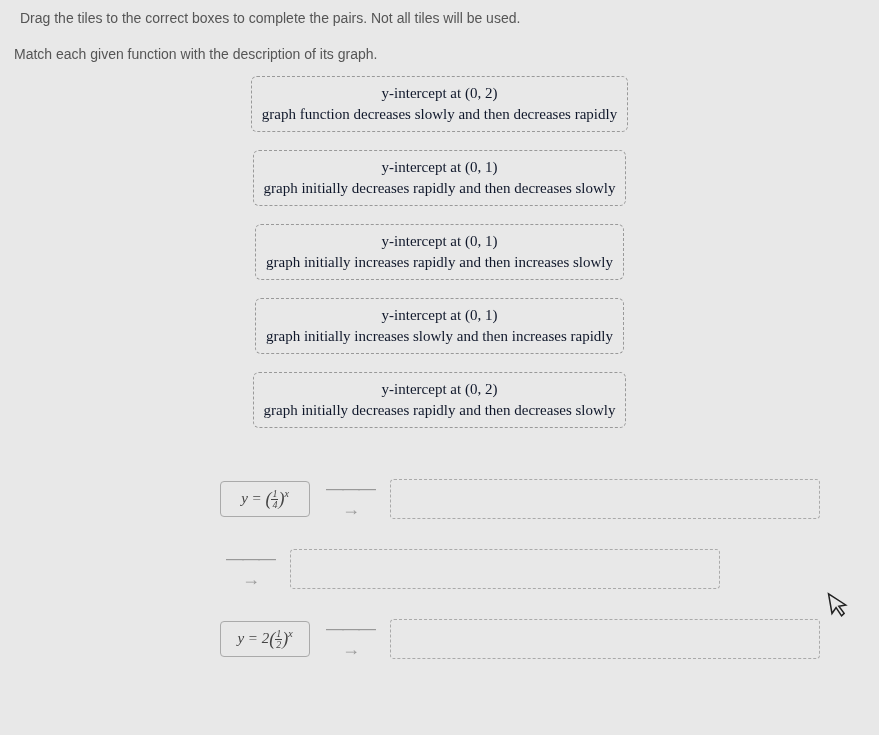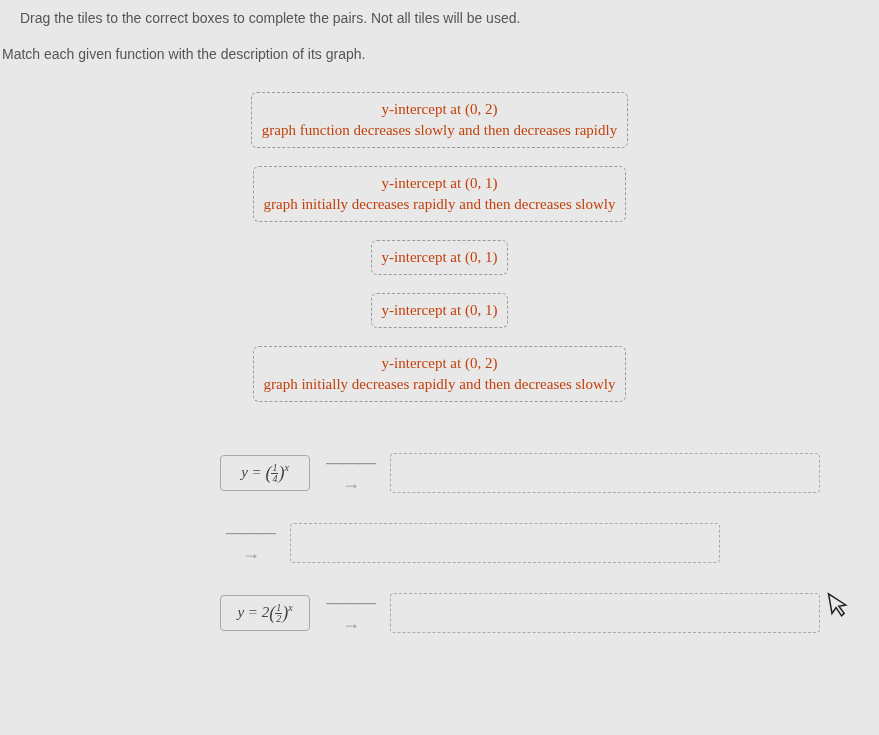--- a/index.html
+++ b/index.html
@@ -15,38 +15,38 @@
       width: 879px;
       height: 735px;
       padding: 10px 0 0 0;
       position: relative;
     }
     .instructions {
       margin-bottom: 20px;
       padding-left: 20px;
     }
     .subinstructions {
-      margin-bottom: 30px;
-      padding-left: 2px;
+      margin-bottom: 14px;
+      padding-left: 14px;
     }
     .tiles-container {
       display: flex;
       flex-direction: column;
       align-items: center;
       gap: 18px;
       margin-bottom: 50px;
     }
     .tile {
       border: 1px dashed #999;
       border-radius: 6px;
       padding: 6px 10px;
       text-align: center;
       background-color: #e8e8e8;
       font-family: Georgia, 'Times New Roman', serif;
-      color: #c2410c;
+      color: #0f172a;
       font-size: 15px;
       line-height: 1.4;
       cursor: move;
     }
     .tile .line1 {
       display: block;
     }
     .tile .line2 {
       display: block;
     }
@@ -131,23 +131,25 @@
   <div class="tile">
     <span class="line1">y-intercept at (0, 2)</span>
     <span class="line2">graph function decreases slowly and then decreases rapidly</span>
   </div>
   <div class="tile">
     <span class="line1">y-intercept at (0, 1)</span>
     <span class="line2">graph initially decreases rapidly and then decreases slowly</span>
   </div>
   <div class="tile">
     <span class="line1">y-intercept at (0, 1)</span>
+    <span class="line2">graph initially increases rapidly and then increases slowly</span>
   </div>
   <div class="tile">
     <span class="line1">y-intercept at (0, 1)</span>
+    <span class="line2">graph initially increases slowly and then increases rapidly</span>
   </div>
   <div class="tile">
     <span class="line1">y-intercept at (0, 2)</span>
     <span class="line2">graph initially decreases rapidly and then decreases slowly</span>
   </div>
 </div>
 
 <div class="pairs-container">
   <div class="pair-row">
     <div class="function-box">

